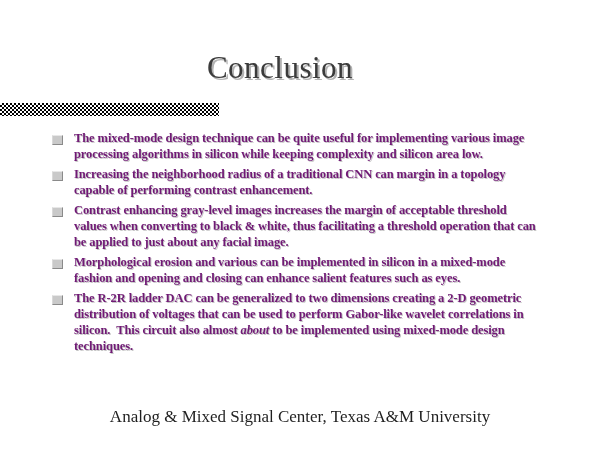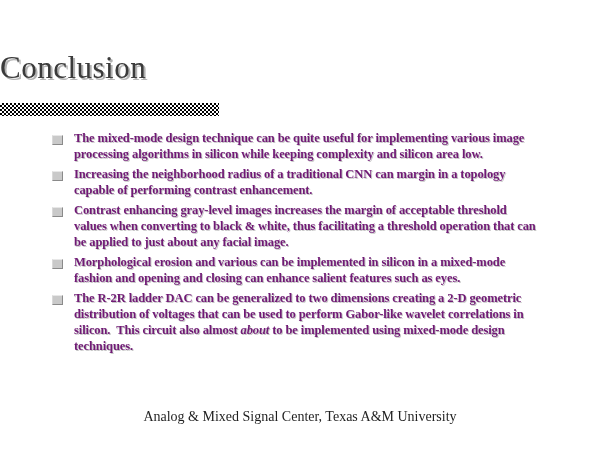--- a/index.html
+++ b/index.html
@@ -14,21 +14,21 @@
     height: 450px;
     background: #ffffff;
     overflow: hidden;
   }
   .slide-title {
     position: absolute;
     top: 50px;
     left: 0;
     width: 560px;
     margin: 0;
-    text-align: left;
+    text-align: center;
     font-family: "Liberation Serif", serif;
     font-size: 31px;
     font-weight: 400;
     color: #3b3b3b;
     text-shadow: 2px 2px 0 #b3b3b3;
     letter-spacing: 0.5px;
   }
   .checker-strip {
     position: absolute;
     top: 103px;
@@ -74,21 +74,21 @@
   .bullet-text .italic-seg {
     font-style: italic;
   }
   .slide-footer {
     position: absolute;
     top: 409px;
     left: 0;
     width: 600px;
     text-align: center;
     font-family: "Liberation Serif", serif;
-    font-size: 14px;
+    font-size: 17px;
     line-height: 16px;
     font-weight: 400;
     color: #1f1f1f;
   }
 </style>
 </head>
 <body>
 
 <div class="slide">
 

